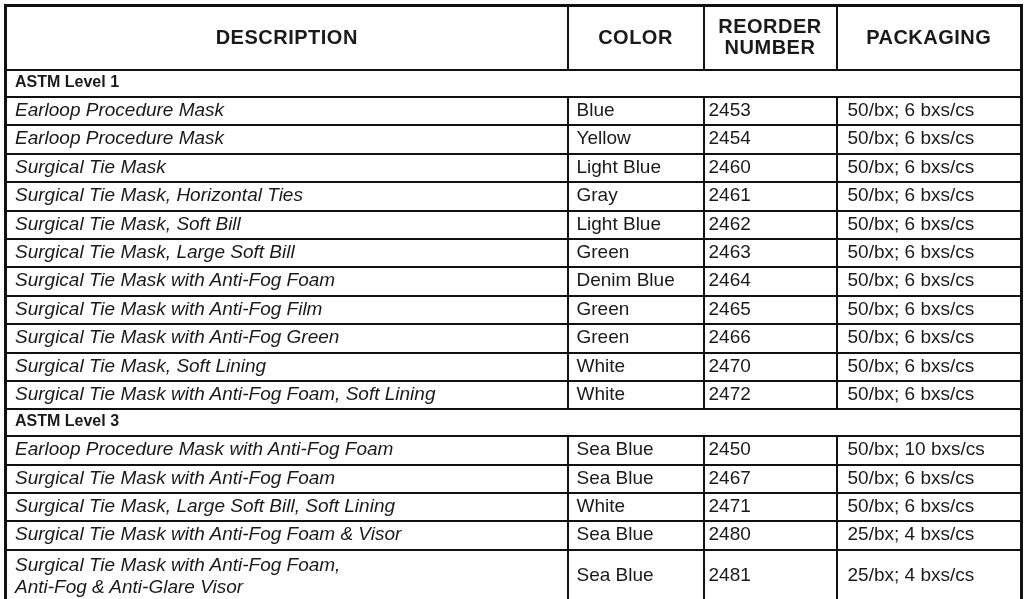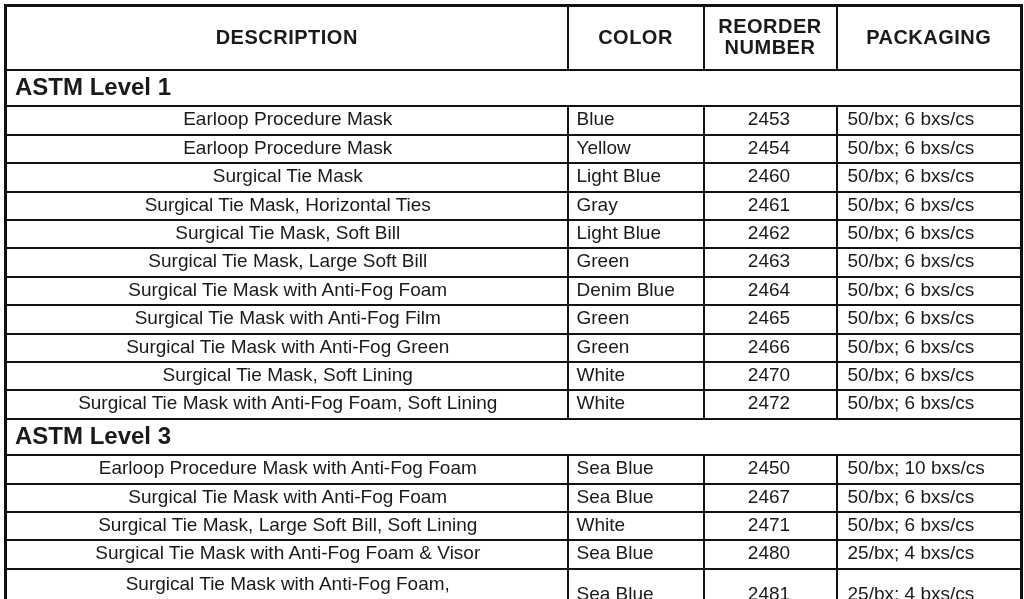--- a/index.html
+++ b/index.html
@@ -55,28 +55,28 @@
     vertical-align: middle;
     height: 26px;
     box-sizing: border-box;
     white-space: nowrap;
     overflow: hidden;
   }
   tbody tr td:first-child { border-left: none; }
   tbody tr td:last-child { border-right: none; }
   tbody tr:last-child td { border-bottom: none; }
 
-  td.cell-desc { text-align: center; }
+  td.cell-desc { text-align: left; font-style: italic; }
   td.cell-color { text-align: left; }
-  td.cell-reorder { text-align: center; padding-left: 4px; }
+  td.cell-reorder { text-align: left; padding-left: 4px; }
   td.cell-pack { text-align: left; padding-left: 10px; }
 
   tr.section-row td {
     font-weight: bold;
-    font-size: 24px;
+    font-size: 16px;
     text-align: left;
     padding: 2px 6px 4px 8px;
     border-left: none;
     border-right: none;
   }
   td.cell-multiline {
     white-space: normal;
     line-height: 1.16;
     padding-top: 3px;
     padding-bottom: 4px;

